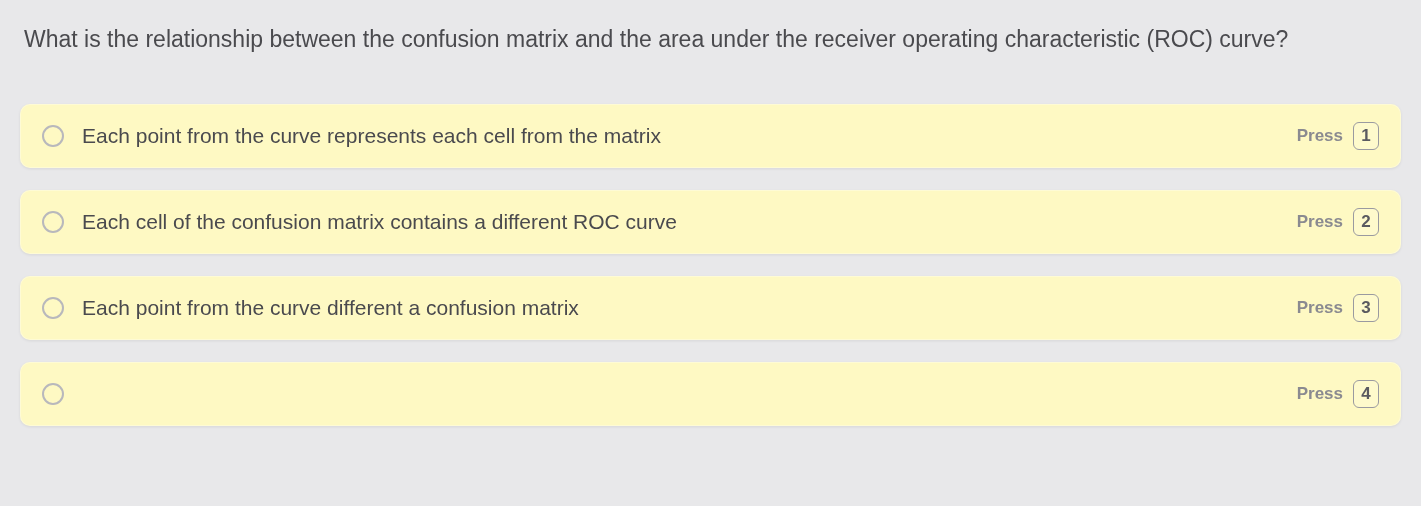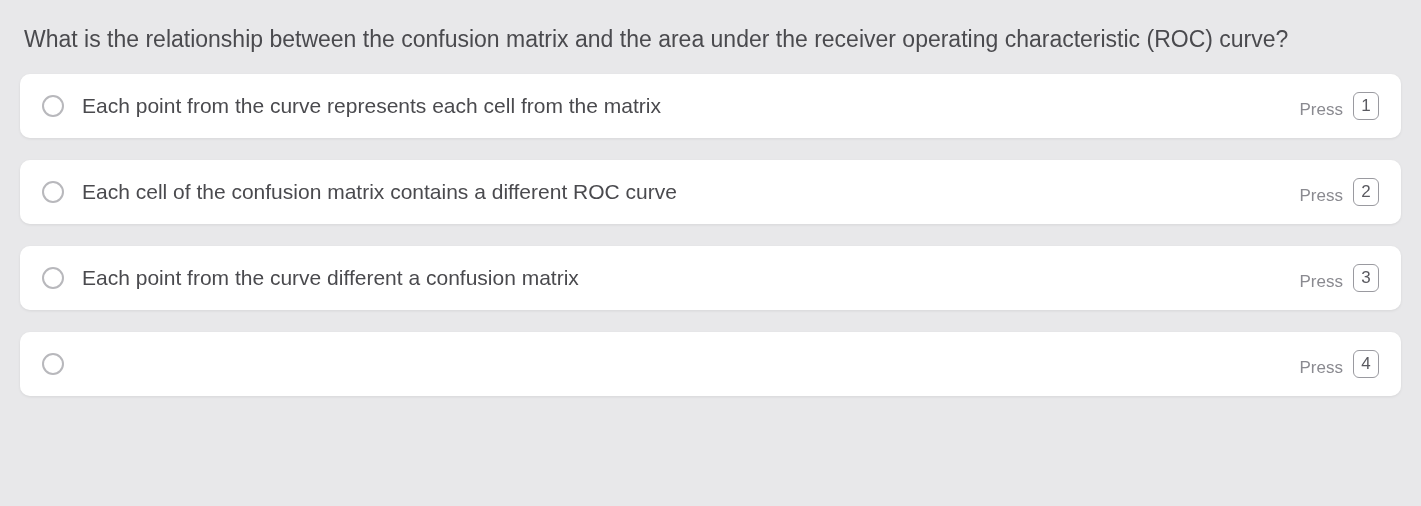--- a/index.html
+++ b/index.html
@@ -11,30 +11,30 @@
     overflow: hidden;
     color: #4a4a4e;
   }
   .container {
     padding: 22px 20px 0 20px;
   }
   .question {
     font-size: 23px;
     line-height: 1.55;
     color: #4a4a4e;
-    margin-bottom: 16px;
+    margin-bottom: 46px;
     padding: 0 4px;
   }
   .options {
     display: flex;
     flex-direction: column;
     gap: 22px;
   }
   .option {
-    background: #ffffff;
+    background: #fef9c3;
     border-radius: 10px;
     padding: 18px 22px;
     display: flex;
     align-items: center;
     justify-content: space-between;
     box-shadow: 0 1px 3px rgba(0,0,0,0.08), inset 0 0 0 1px rgba(255,255,255,0.3);
     cursor: pointer;
   }
   .option-left {
     display: flex;
@@ -48,22 +48,23 @@
     border-radius: 50%;
     flex-shrink: 0;
     background: transparent;
   }
   .option-text {
     font-size: 21px;
     color: #4a4a4e;
   }
   .press-group {
     display: flex;
-    align-items: flex-end;
+    align-items: center;
     gap: 10px;
+    font-weight: bold;
   }
   .press-label {
     font-size: 17px;
     color: #8a8a90;
   }
   .key {
     display: inline-flex;
     align-items: center;
     justify-content: center;
     min-width: 26px;

